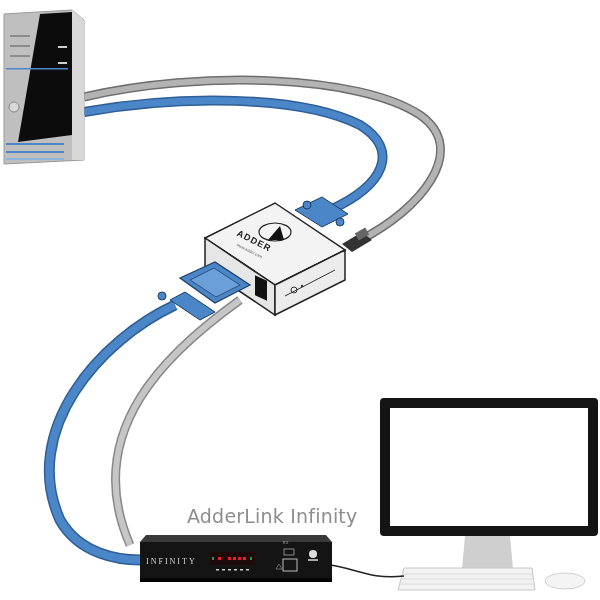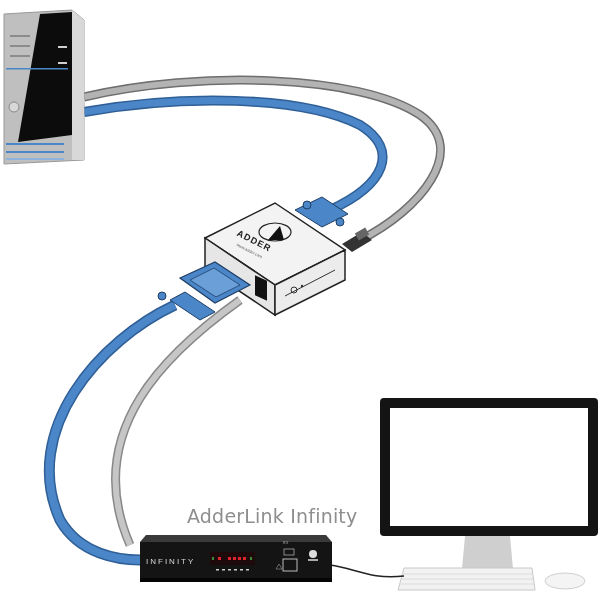--- a/index.html
+++ b/index.html
@@ -6,21 +6,21 @@
   body { width: 600px; height: 600px; position: relative; overflow: hidden; font-family: "Liberation Sans", sans-serif; }
   .stage { position: absolute; left: 0; top: 0; width: 600px; height: 600px; }
   svg.art { position: absolute; left: 0; top: 0; }
   .product-label {
     position: absolute; left: 155px; top: 505px;
     font-family: "DejaVu Sans", sans-serif; font-size: 19px; color: #8e8e8e;
     letter-spacing: 0.2px; white-space: nowrap; margin-left: 32px;
   }
   .rx-brand {
     position: absolute; left: 146px; top: 557px; font-size: 8px; color: #d8d8d8;
-    letter-spacing: 2px; font-family: Liberation Sans, sans-serif; text-align: center;
+    letter-spacing: 2px; font-family: Liberation Serif, serif; text-align: center;
   }
   .rx-model {
     position: absolute; left: 283px; top: 541px; font-size: 3.5px; color: #bbbbbb; letter-spacing: 0.5px;
   }
   .adder-brand {
     position: absolute; left: 240px; top: 228px; font-size: 9px; font-weight: bold; color: #222;
     transform: rotate(27deg); transform-origin: left top; letter-spacing: 1px;
   }
   .adder-url {
     position: absolute; left: 238px; top: 242px; font-size: 4px; color: #555;

